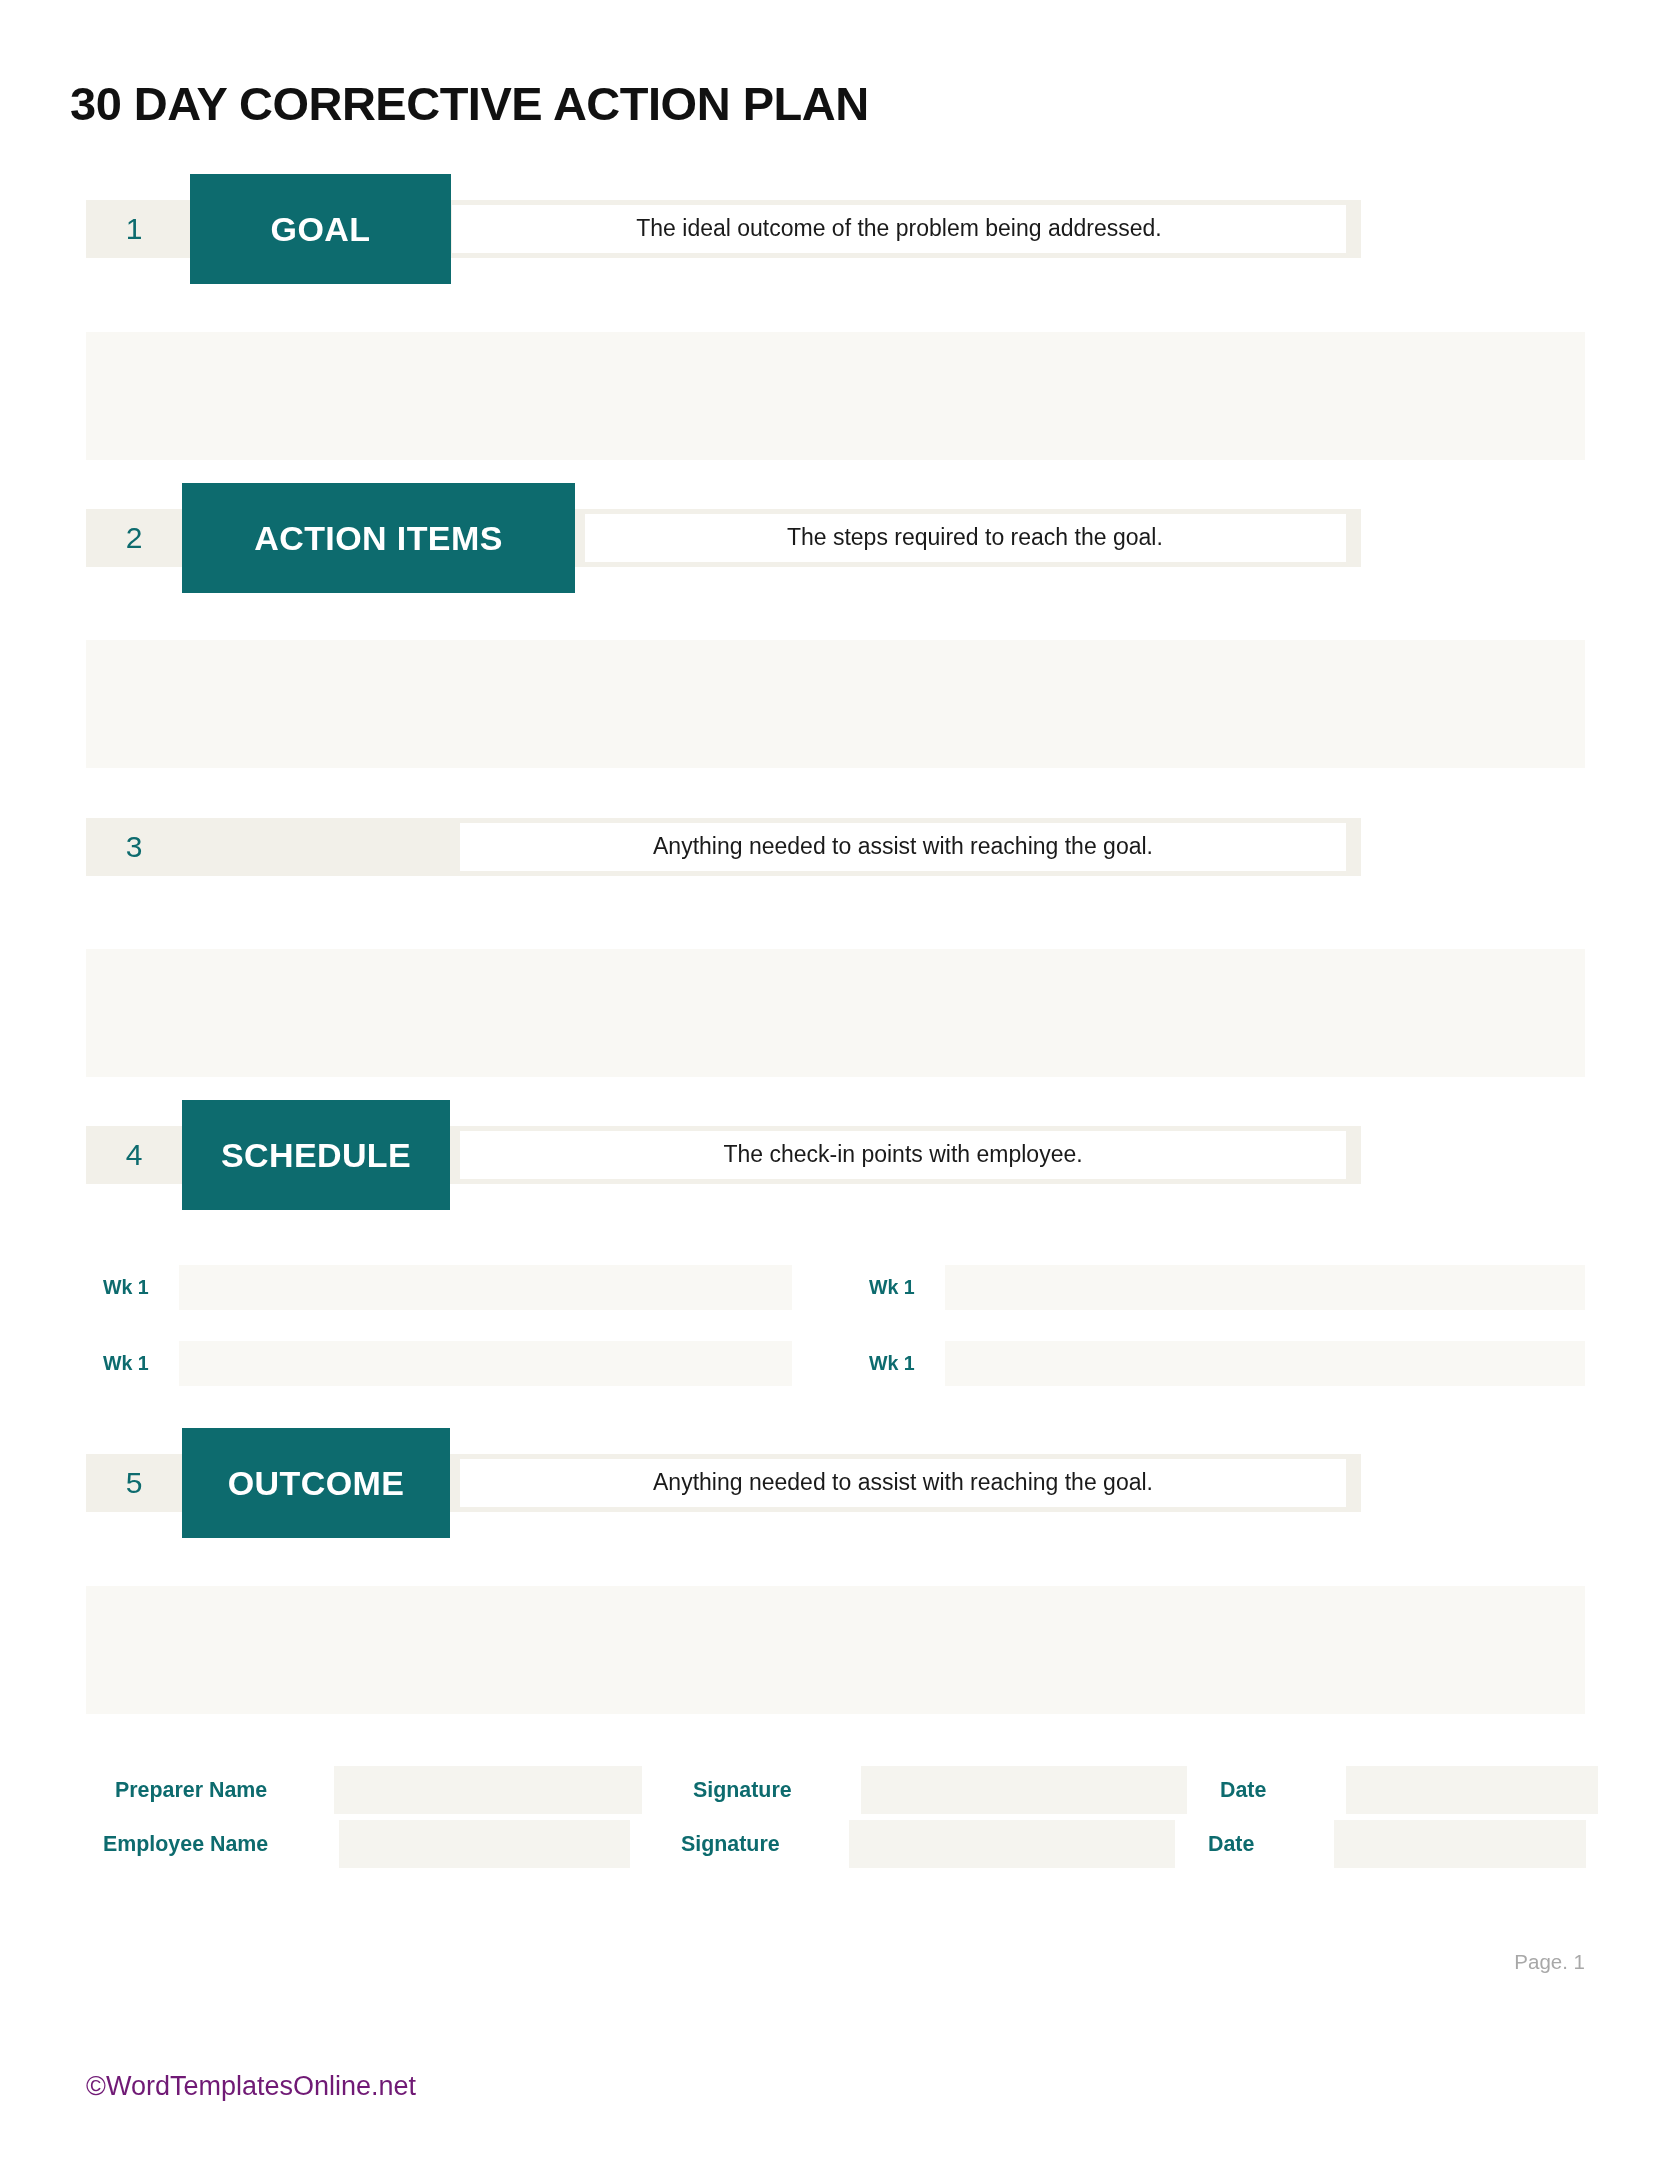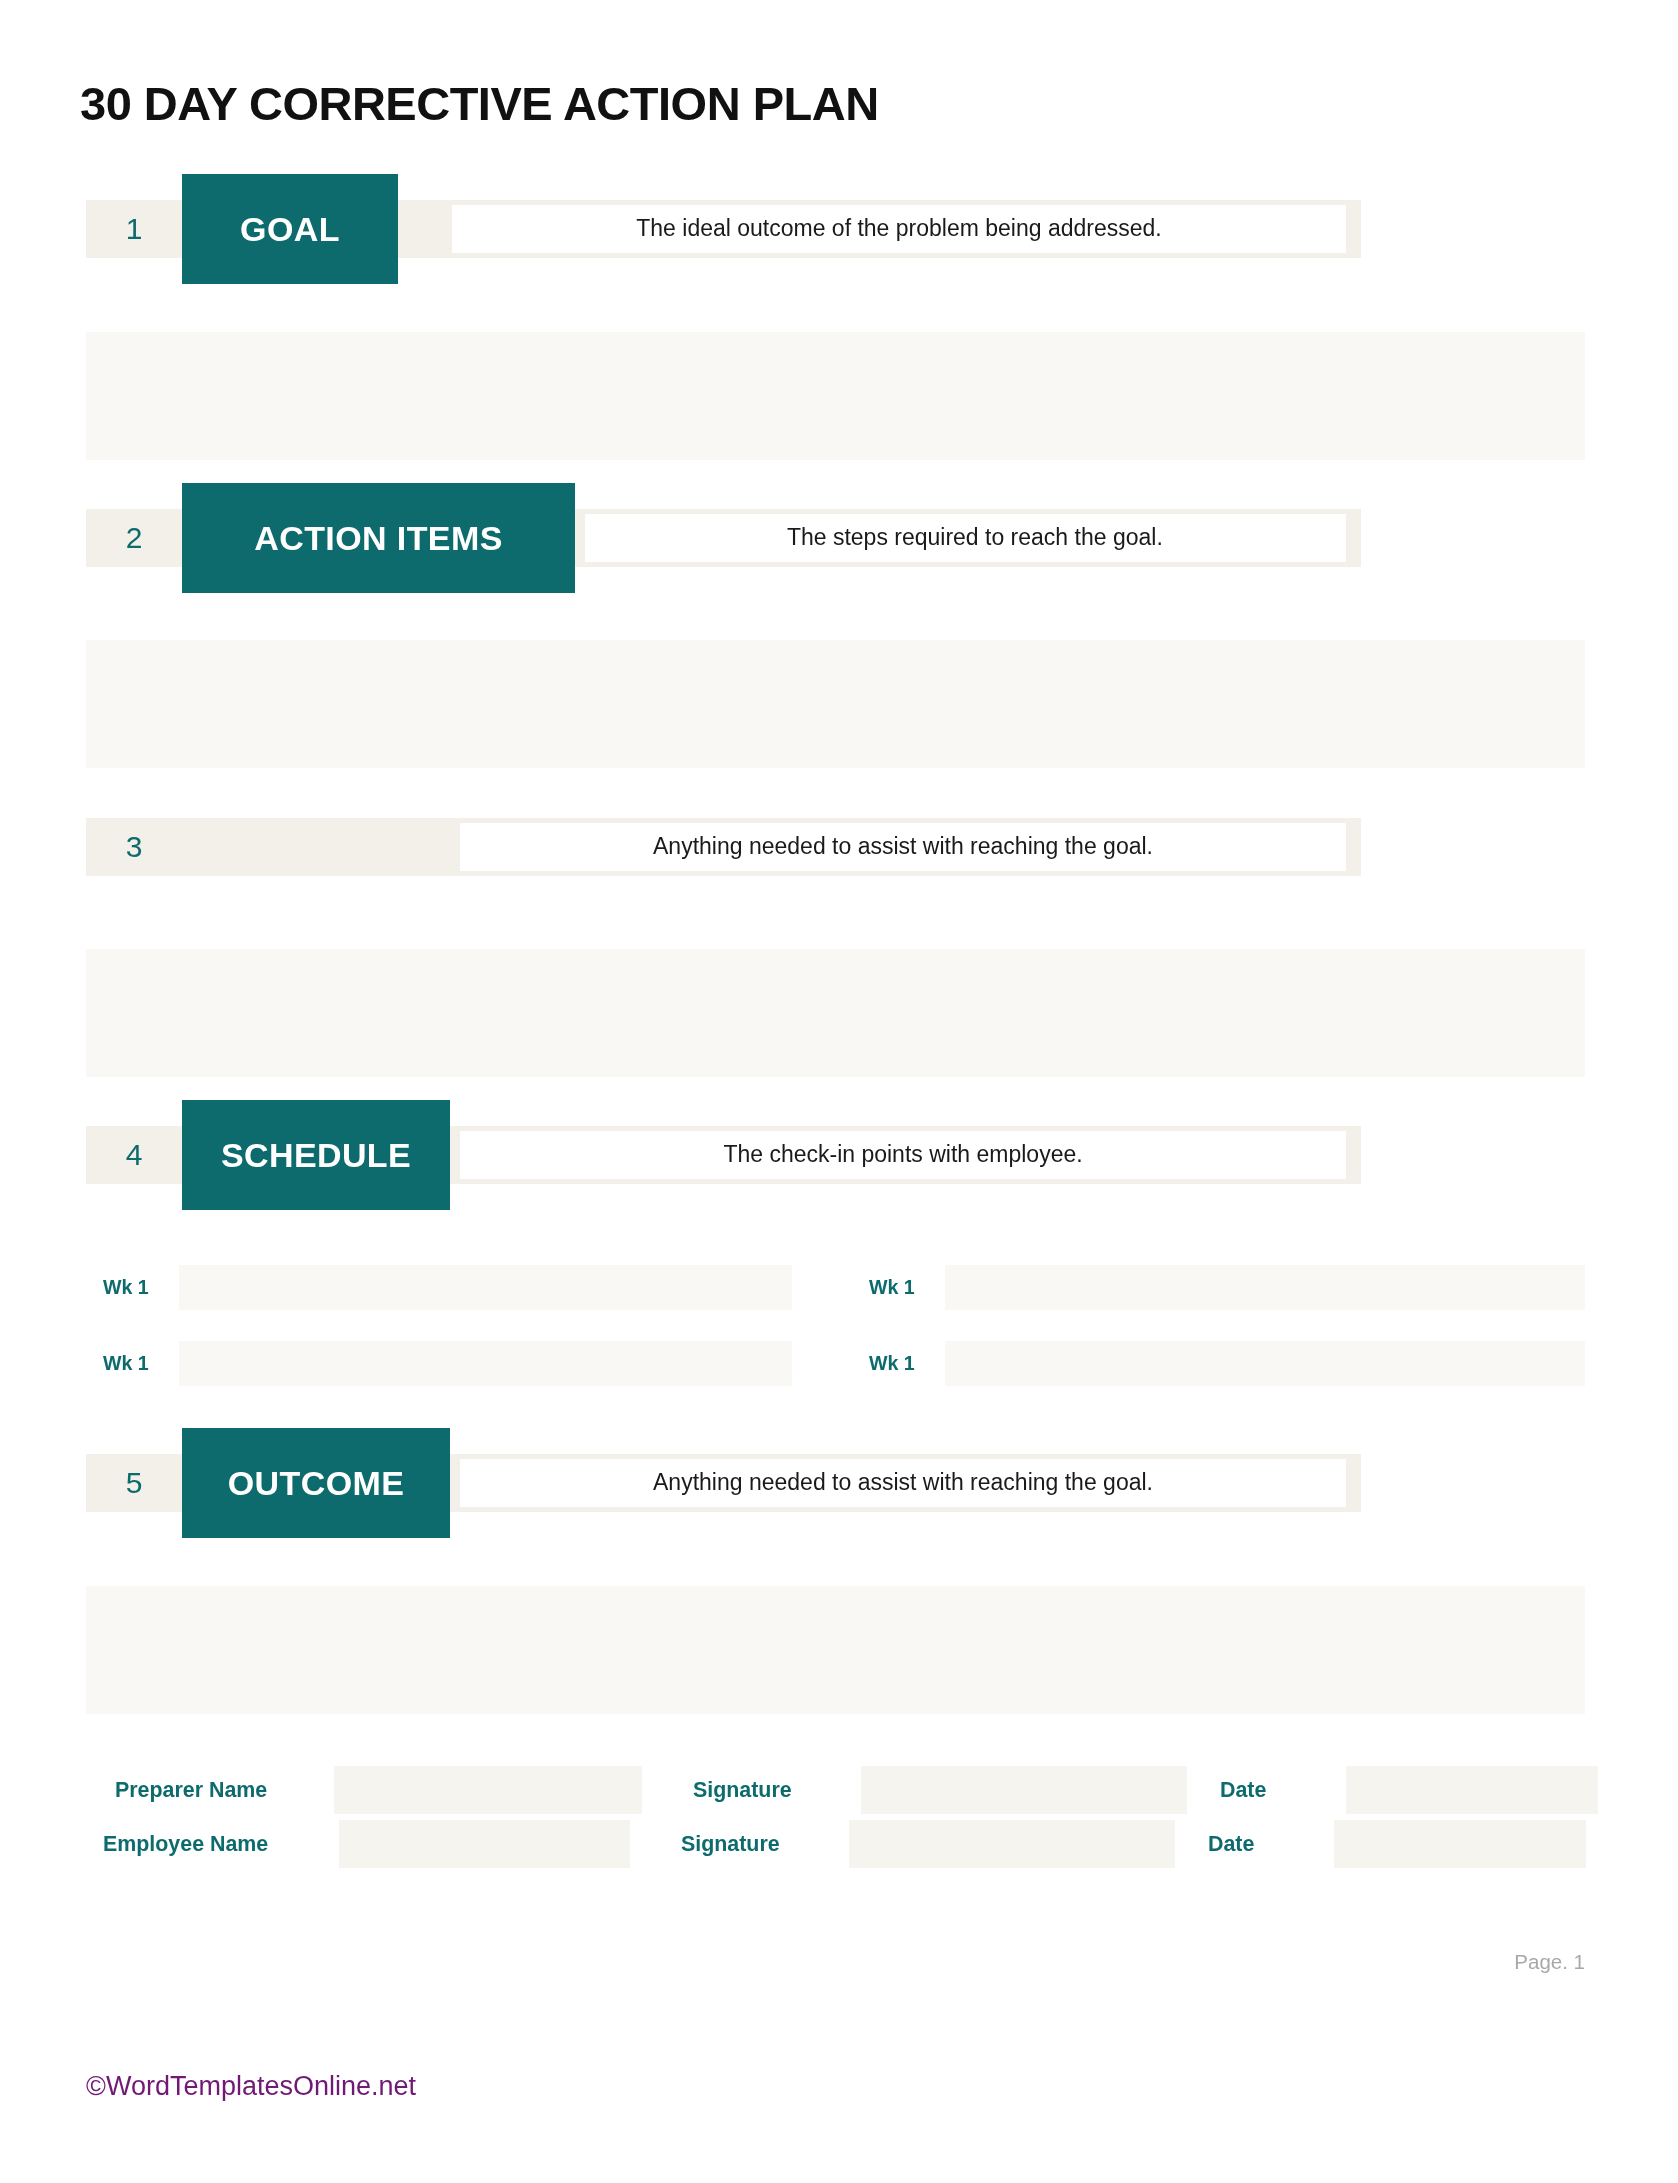--- a/index.html
+++ b/index.html
@@ -20,21 +20,21 @@
     position: relative;
     width: 1678px;
     height: 2183px;
     background: #ffffff;
     box-sizing: border-box;
   }
 
   
   .doc-title {
     position: absolute;
-    left: 80px;
+    left: 70px;
     top: 76px;
     font-size: 47px;
     font-weight: 700;
     letter-spacing: -0.5px;
     color: #111111;
     white-space: nowrap;
   }
 
   
   .section-header {
@@ -168,21 +168,21 @@
 </style>
 </head>
 <body>
 
 <div class="page">
 
   <div class="doc-title">30 DAY CORRECTIVE ACTION PLAN</div>
 
   <div class="section-header" style="top:200px;">
     <div class="sec-number">1</div>
-    <div class="sec-tag" style="left:96px; width:216px;">GOAL</div>
+    <div class="sec-tag" style="left:104px; width:261px;">GOAL</div>
     <div class="sec-desc" style="left:366px;">The ideal outcome of the problem being addressed.</div>
   </div>
   <div class="fill-block" style="top:332px; height:128px;"></div>
 
   <div class="section-header" style="top:509px;">
     <div class="sec-number">2</div>
     <div class="sec-tag" style="left:96px; width:393px;">ACTION ITEMS</div>
     <div class="sec-desc" style="left:499px;padding-left:28px;">The steps required to reach the goal.</div>
   </div>
   <div class="fill-block" style="top:640px; height:128px;"></div>

